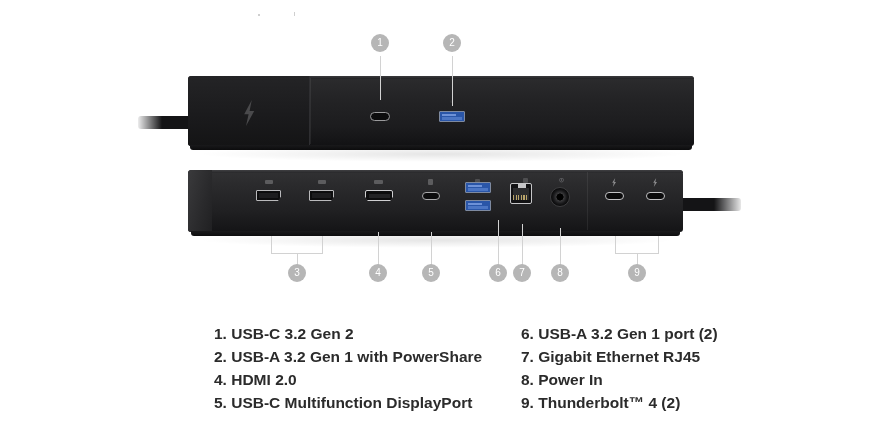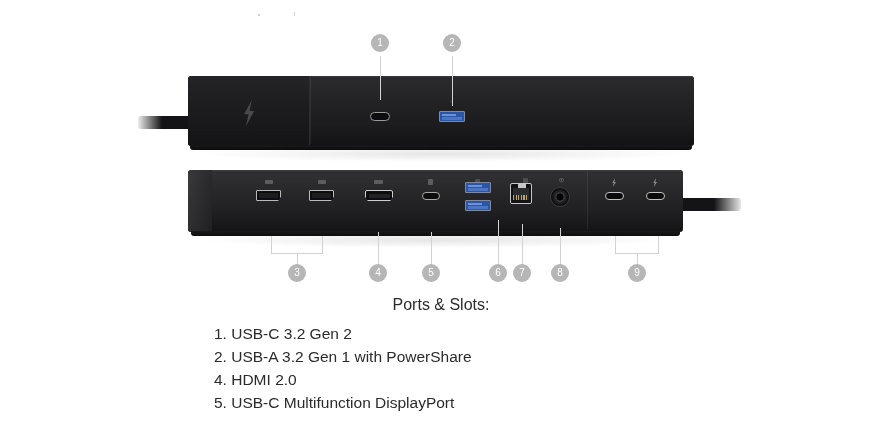--- a/index.html
+++ b/index.html
@@ -241,21 +241,21 @@
     color: #2b2b2b;
     font-size: 16px;
   }
   #lists {
     position: absolute;
     left: 214px; top: 322px;
     width: 470px;
     display: flex;
     justify-content: flex-start;
   }
-  .col { width: 50%; }
+  .col { width: 50%; font-weight: bold; }
   .col ol { list-style: none; }
   .col li {
     font-size: 15.5px;
     line-height: 23px;
     color: #2b2b2b;
     white-space: nowrap;
   }
   #col-right { padding-left: 72px; }
 
   .dust { position:absolute; background:#cfcfcf; z-index:1; }
@@ -405,26 +405,33 @@
   <div class="leader" style="left:522px;top:224px;height:42px;"></div>
   <div class="badge" style="left:513px;top:264px;">7</div>
 
   <div class="leader" style="left:560px;top:228px;height:38px;"></div>
   <div class="badge" style="left:551px;top:264px;">8</div>
 
   <div class="bracket" style="left:615px;top:236px;width:44px;height:18px;"></div>
   <div class="leader" style="left:637px;top:254px;height:12px;"></div>
   <div class="badge" style="left:628px;top:264px;">9</div>
 
-  <div id="caption">Ports &amp; Slots:</div>
 
   <div id="lists">
     <div class="col" id="col-left">
       <ol>
         <li>1. USB-C 3.2 Gen 2</li>
         <li>2. USB-A 3.2 Gen 1 with PowerShare</li>
         <li>4. HDMI 2.0</li>
         <li>5. USB-C Multifunction DisplayPort</li>
       </ol>
     </div>
+    <div class="col" id="col-right">
+      <ol>
+        <li>6. USB-A 3.2 Gen 1 port (2)</li>
+        <li>7. Gigabit Ethernet RJ45</li>
+        <li>8. Power In</li>
+        <li>9. Thunderbolt™ 4 (2)</li>
+      </ol>
+    </div>
   </div>
 
 </div>
 
 </body></html>

